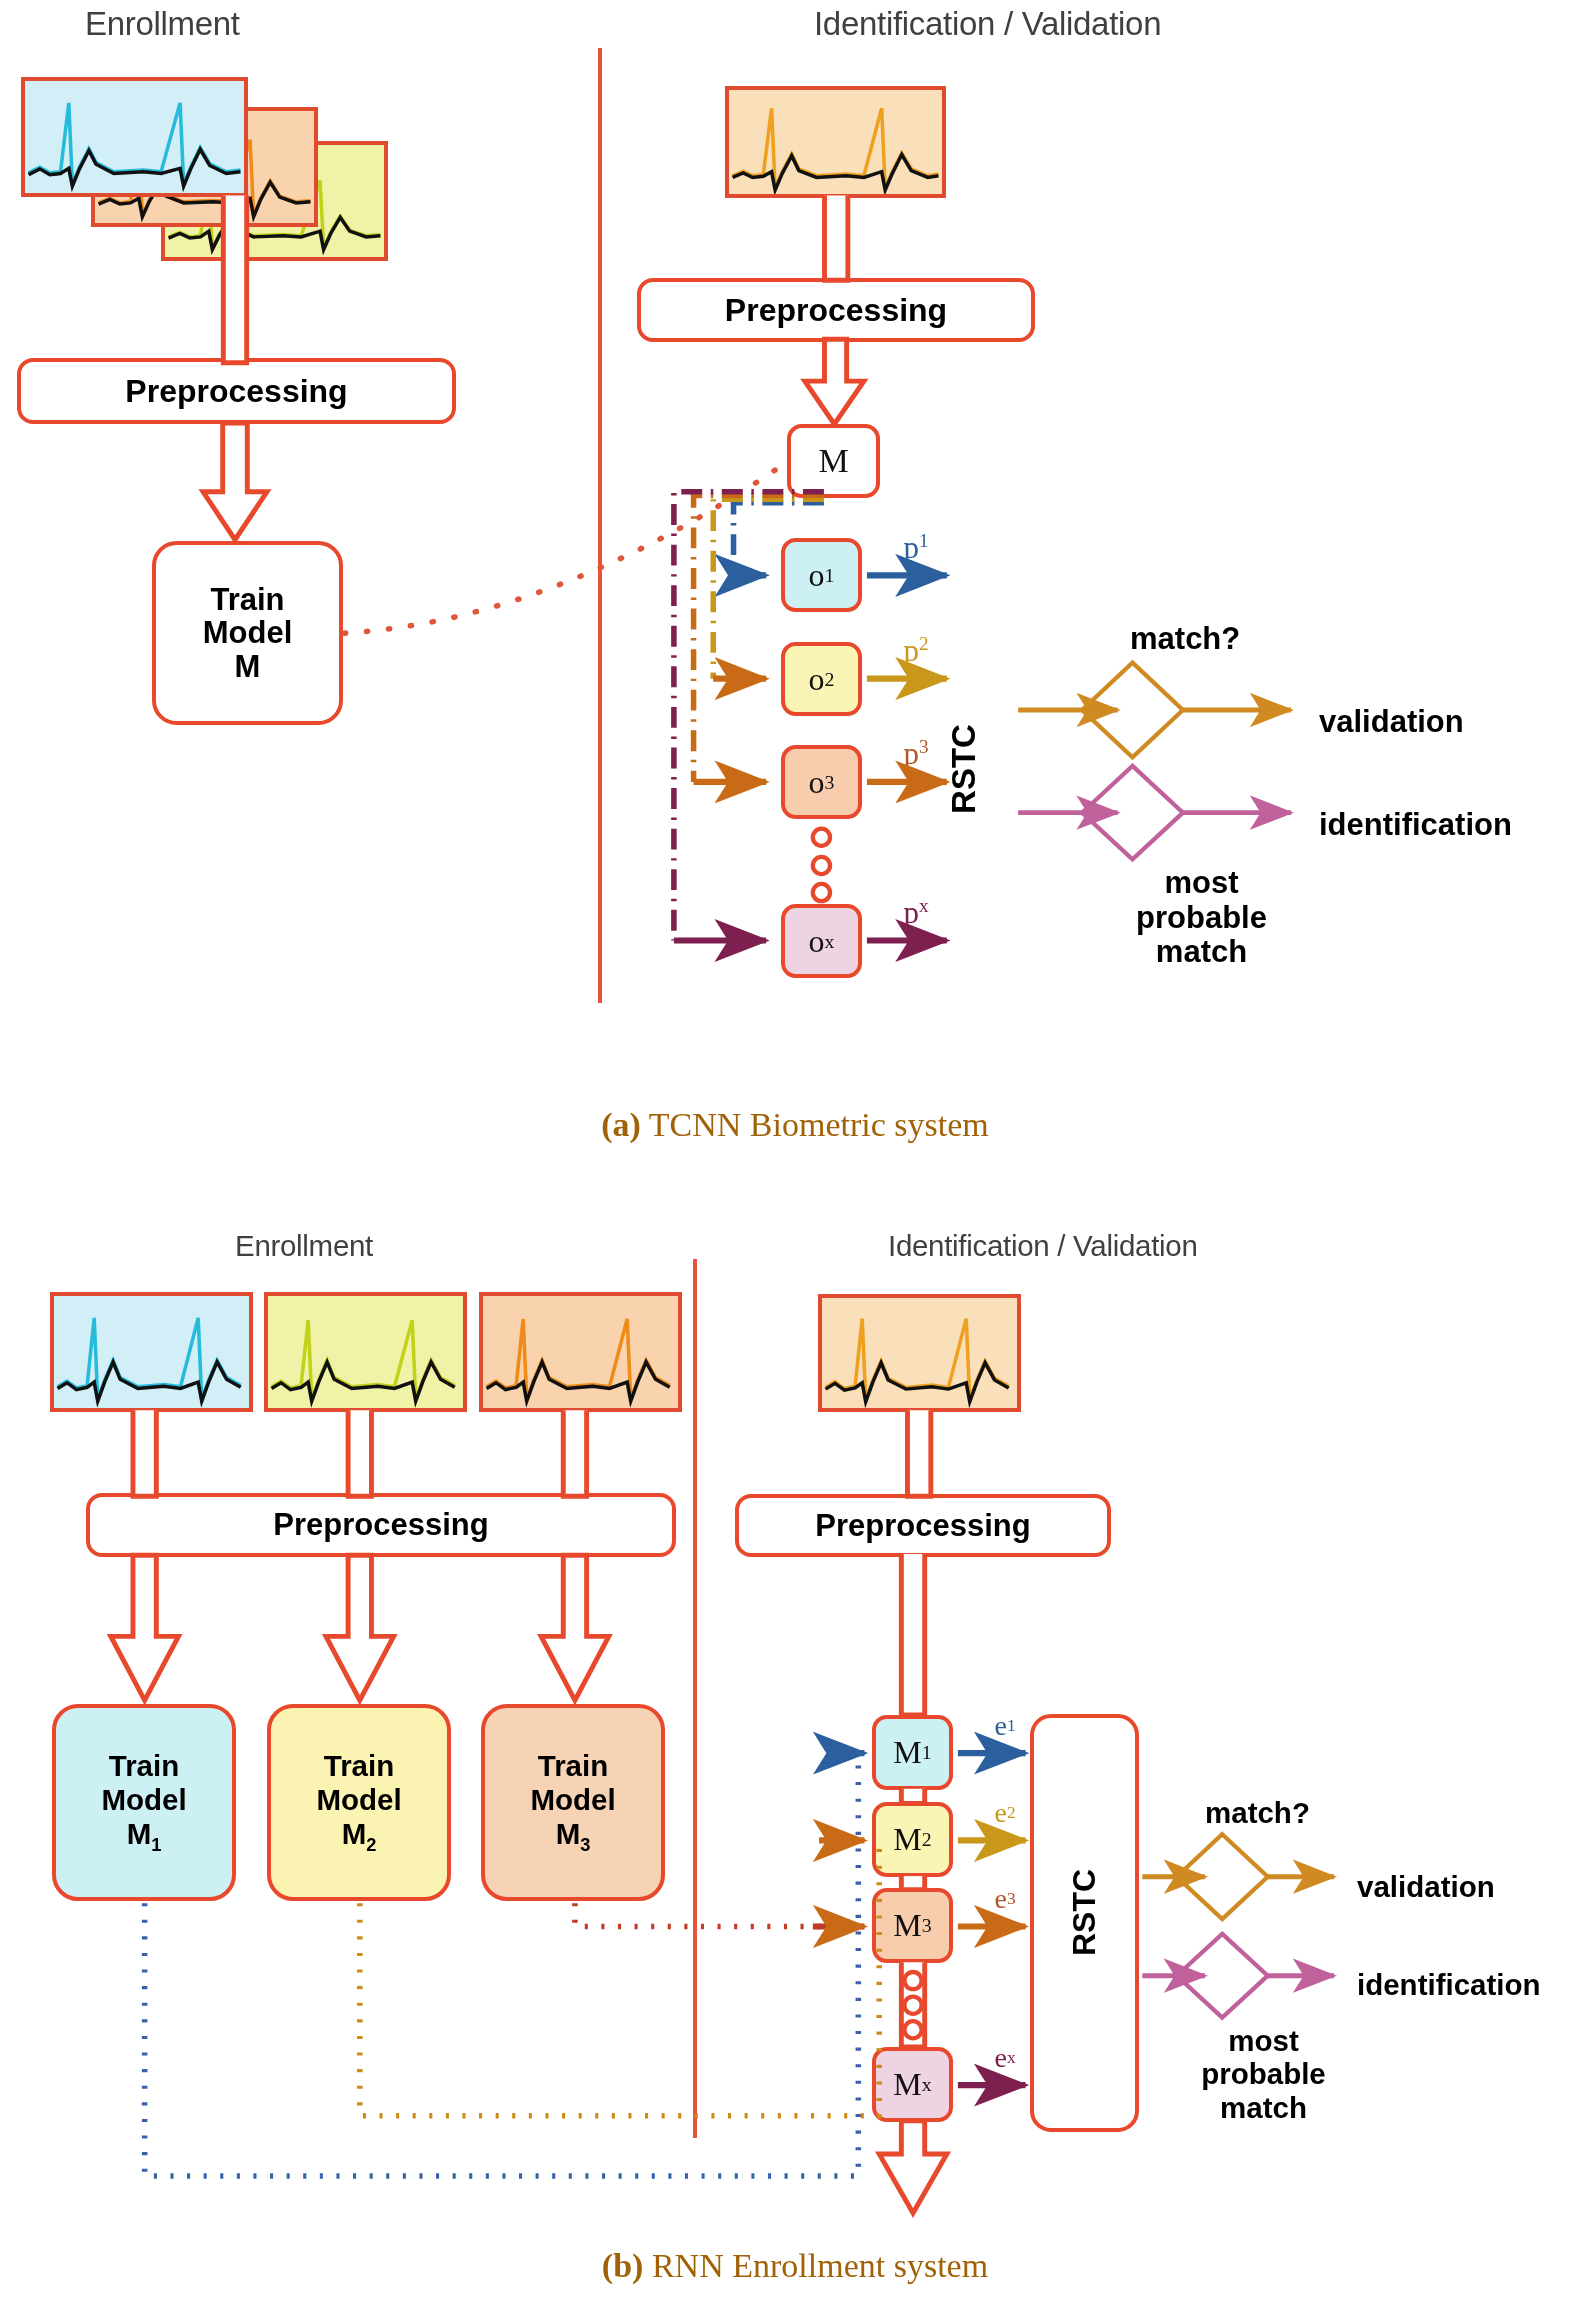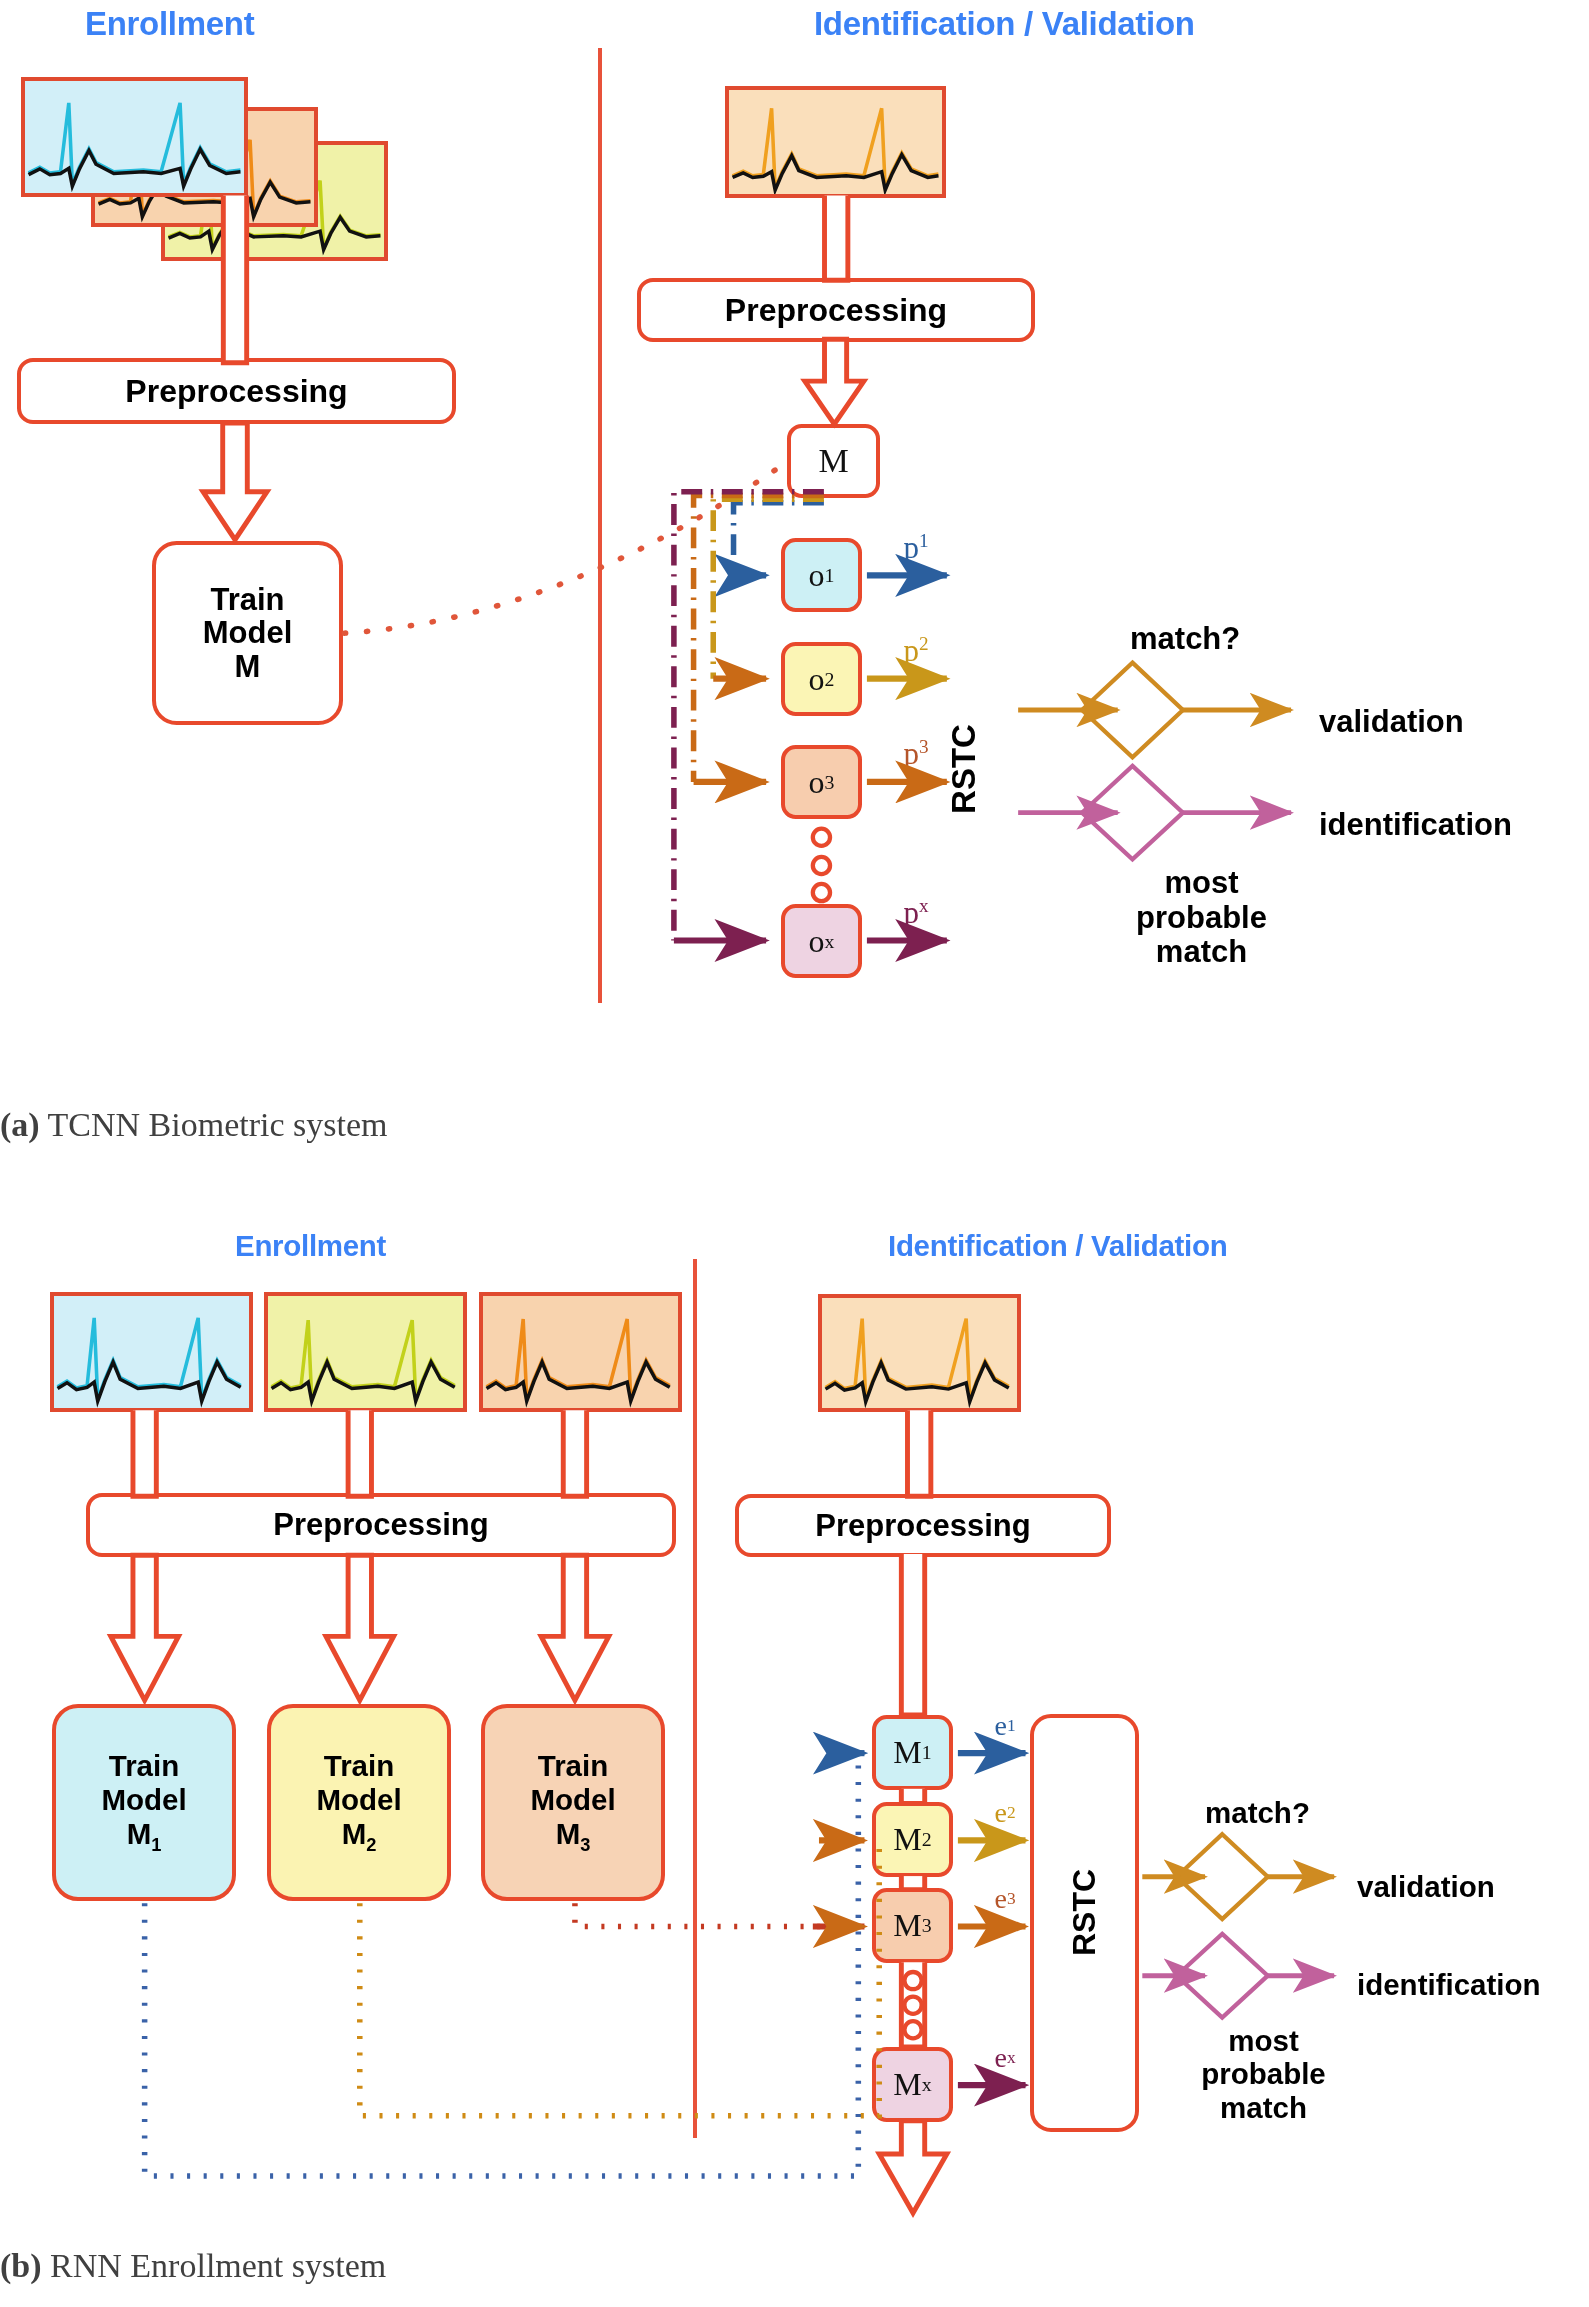--- a/index.html
+++ b/index.html
@@ -1,23 +1,23 @@
 <!DOCTYPE html>
 <html style="font-size:9.8px"><head>
 <meta charset="utf-8">
 <style>
   html,body{margin:0;padding:0;background:#ffffff;}
   body{width:1590px;height:2307px;position:relative;
        font-family:"Liberation Sans",sans-serif;overflow:hidden;}
   .fig{position:absolute;left:0;top:0;width:1590px;height:2307px;}
   svg.layer{position:absolute;left:0;top:0;width:1590px;height:2307px;overflow:visible;}
-  .htitle{position:absolute;font-weight:bold;color:#3b82f6;font-size:33px;
+  .htitle{position:absolute;font-weight:normal;color:#404040;font-size:33px;
           letter-spacing:-0.3px;white-space:nowrap;}
-  .caption{position:absolute;width:100%;
-           font-family:"Liberation Serif",serif;font-size:34px;color:#404040;}
+  .caption{position:absolute;width:100%;text-align:center;
+           font-family:"Liberation Serif",serif;font-size:34px;color:#a16207;}
   .caption b{font-family:"Liberation Serif",serif;font-weight:bold;}
   .boxlabel{position:absolute;display:flex;align-items:center;justify-content:center;
             text-align:center;font-weight:bold;color:#000;pointer-events:none;}
   .serifLbl{position:absolute;display:flex;align-items:center;justify-content:center;
             font-family:"Liberation Serif",serif;color:#111;}
   .sub{font-size:0.62em;vertical-align:-0.38em;}
   .ecg{position:absolute;border:4.3px solid #e04a2f;box-sizing:border-box;overflow:hidden;}
   .rnd{position:absolute;box-sizing:border-box;border:4.3px solid #e8492c;background:#fff;}
   .vdiv{position:absolute;background:#e8523a;width:4.3px;}
   .rot{position:absolute;font-weight:bold;color:#000;

